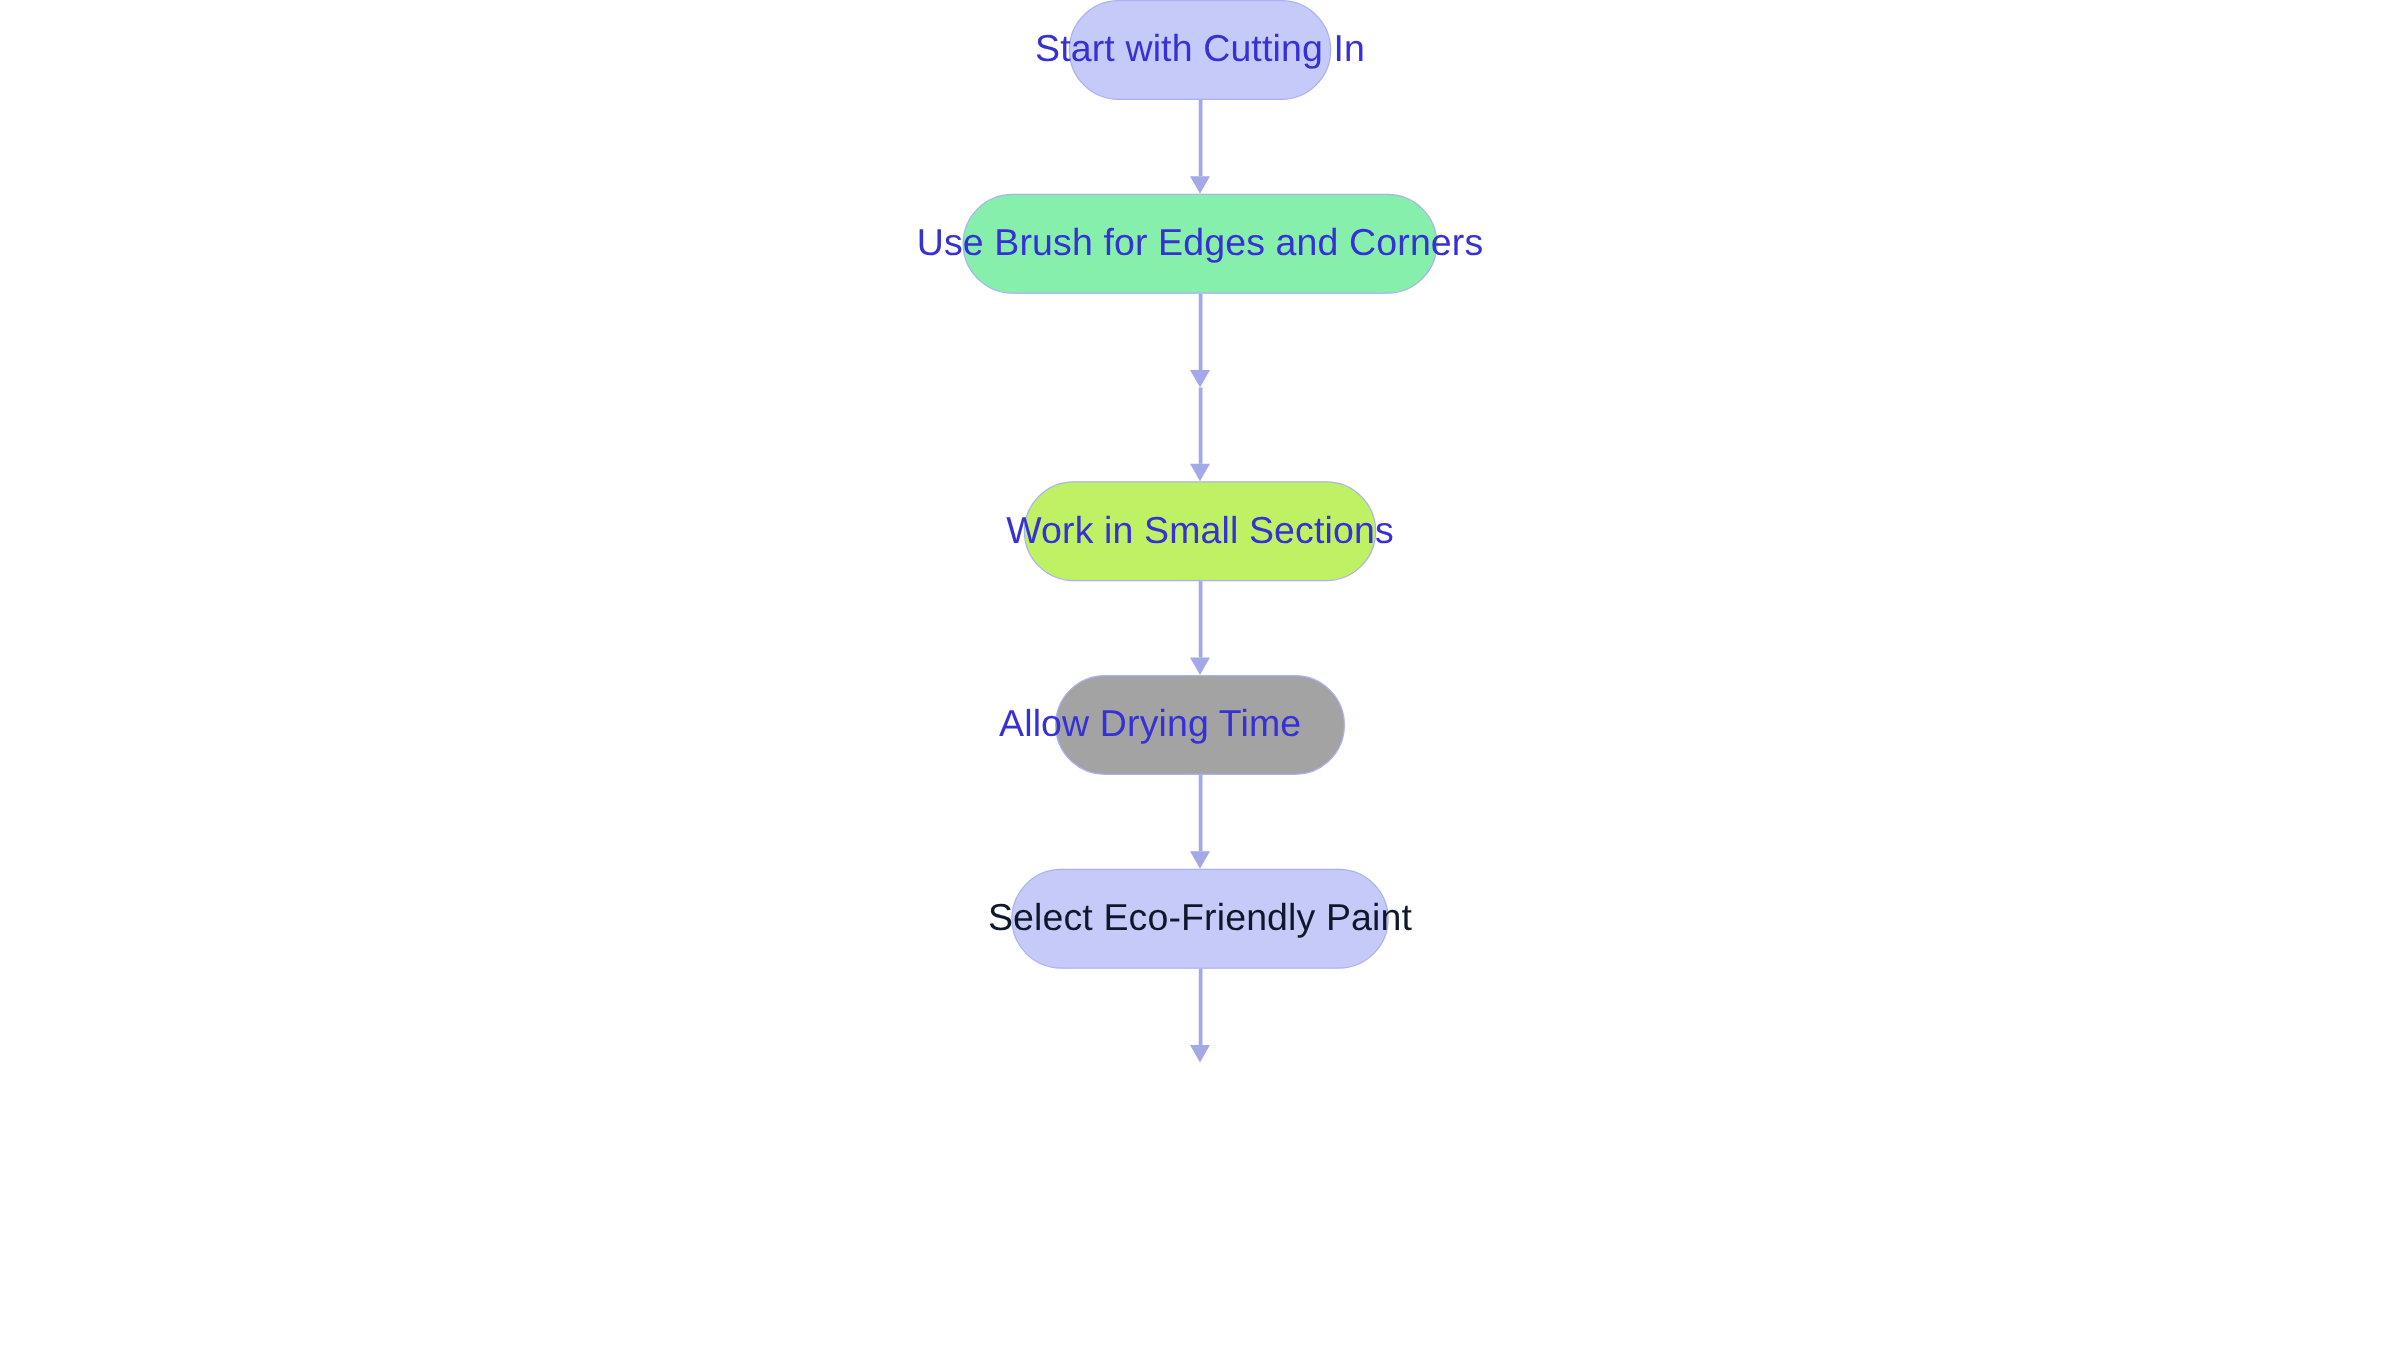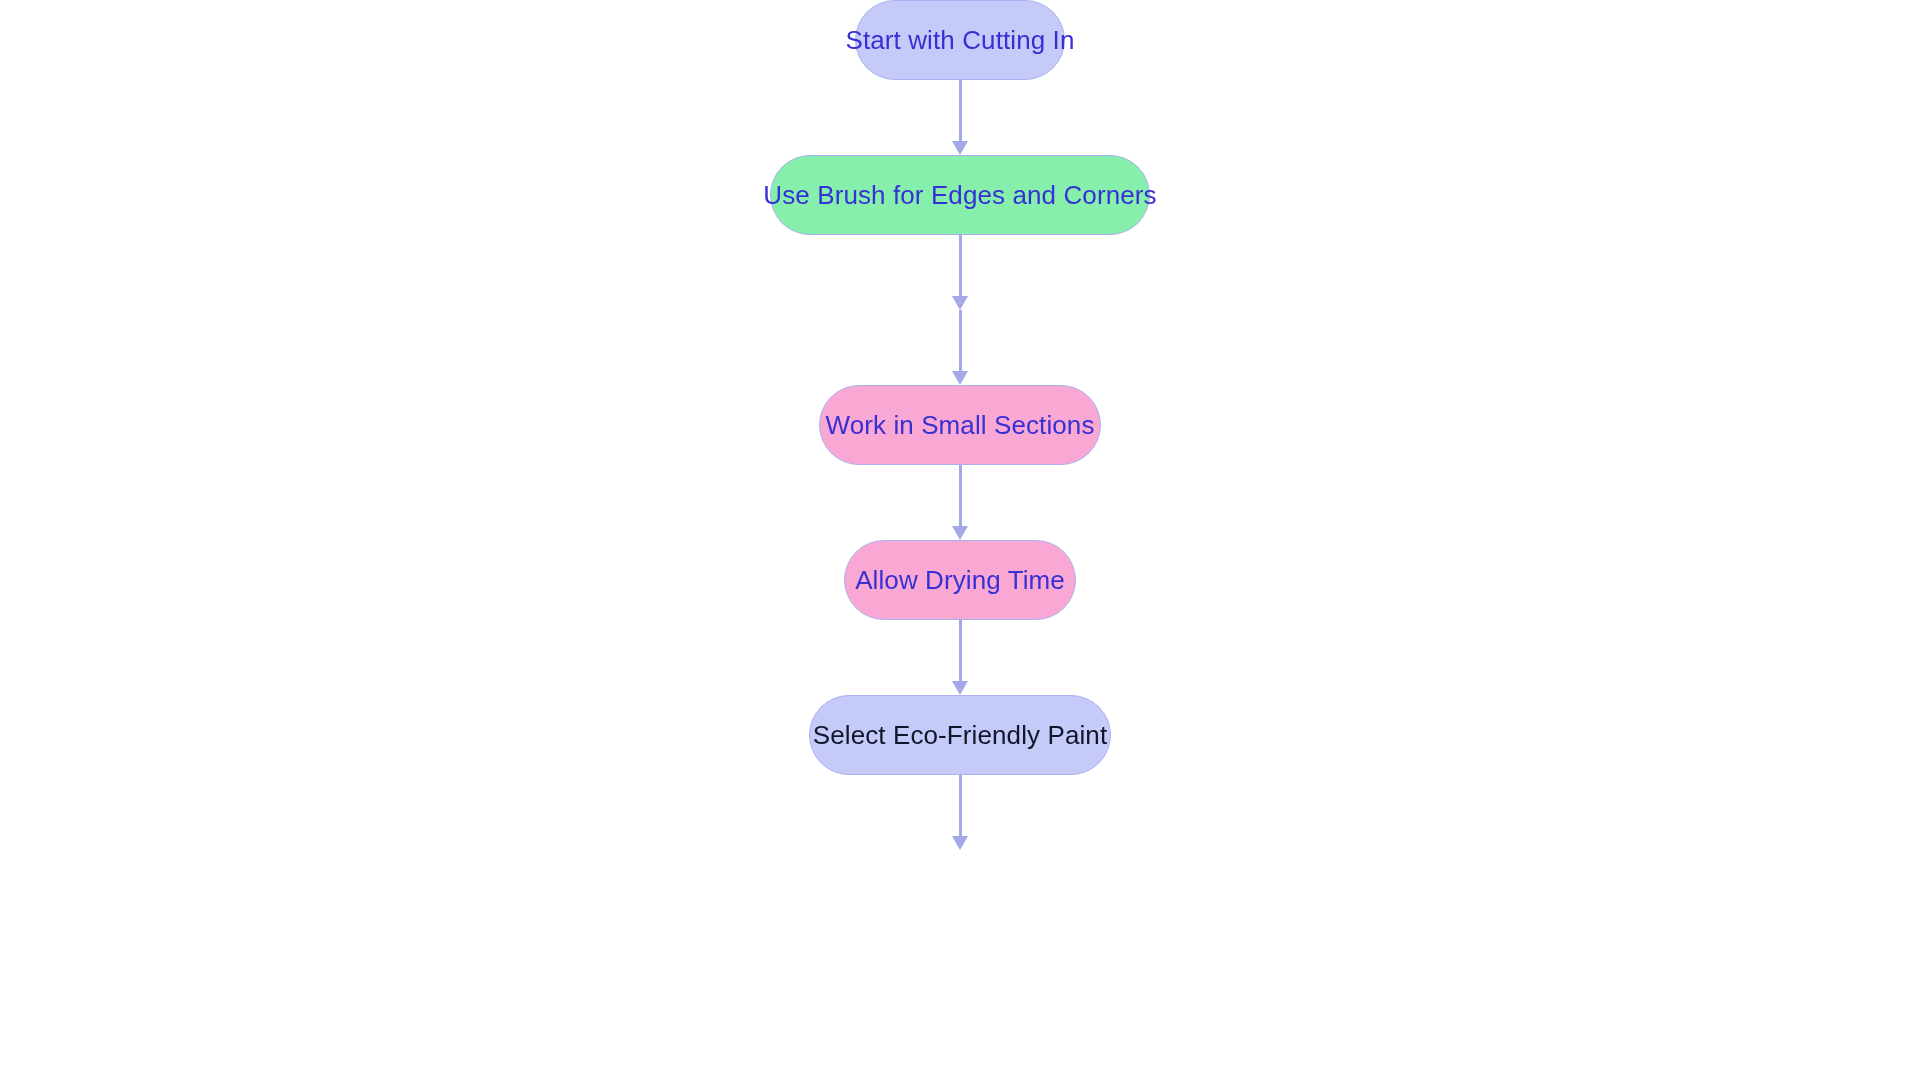--- a/index.html
+++ b/index.html
@@ -23,21 +23,21 @@
     align-items: center;
   }
 
   
   .node {
     box-sizing: border-box;
     background: #c6caf9;
     border: 1.5px solid #aab0ef;
     border-radius: 999px;
     color: #3730d4;
-    font-size: 26px;
+    font-size: 30px;
     font-weight: 400;
     letter-spacing: 0.1px;
     display: flex;
     align-items: center;
     justify-content: center;
     text-align: center;
     white-space: nowrap;
     padding: 0 34px;
     height: 80px;
   }
@@ -93,30 +93,30 @@
     <div class="line" style="background: rgb(163, 168, 232);"></div>
     <div class="arrowhead" style="border-top-color: rgb(163, 168, 232);"></div>
   </div>
 
 
   <div class="connector">
     <div class="line" style="background: rgb(163, 168, 232);"></div>
     <div class="arrowhead" style="border-top-color: rgb(163, 168, 232);"></div>
   </div>
 
-  <div class="node" style="width: 282px; background: #f9a8d4; border-color: rgb(170, 176, 239); color: rgb(55, 48, 212);">
+  <div class="node" style="width: 282px; background: #bef264; border-color: rgb(170, 176, 239); color: rgb(55, 48, 212);">
     <span>Work in Small Sections</span>
   </div>
 
   <div class="connector">
     <div class="line" style="background: rgb(163, 168, 232);"></div>
     <div class="arrowhead" style="border-top-color: rgb(163, 168, 232);"></div>
   </div>
 
-  <div class="node" style="width: 232px; background: #f9a8d4; border-color: rgb(170, 176, 239); color: rgb(55, 48, 212);">
+  <div class="node" style="width: 232px; background: #a3a3a3; border-color: rgb(170, 176, 239); color: rgb(55, 48, 212); justify-content: flex-end;">
     <span>Allow Drying Time</span>
   </div>
 
   <div class="connector">
     <div class="line" style="background: rgb(163, 168, 232);"></div>
     <div class="arrowhead" style="border-top-color: rgb(163, 168, 232);"></div>
   </div>
 
   <div class="node" style="width: 302px; background: rgb(198, 202, 249); border-color: rgb(170, 176, 239); color: #0f172a;">
     <span>Select Eco-Friendly Paint</span>

